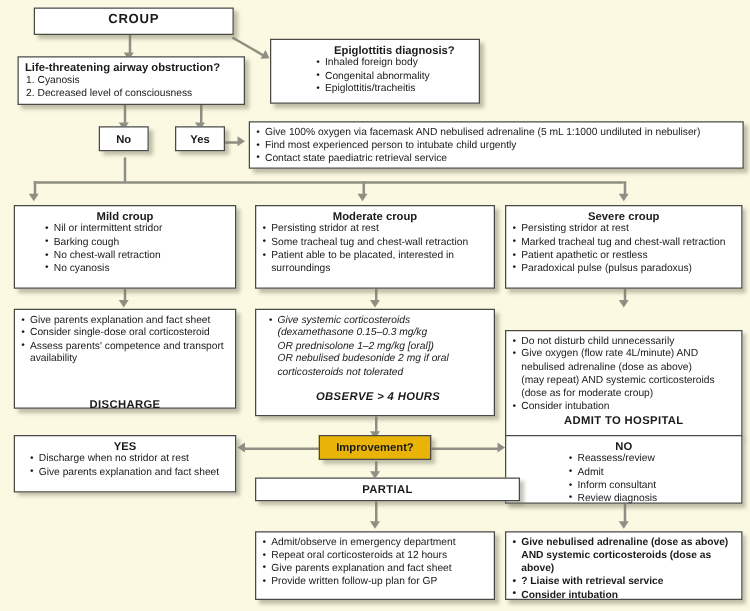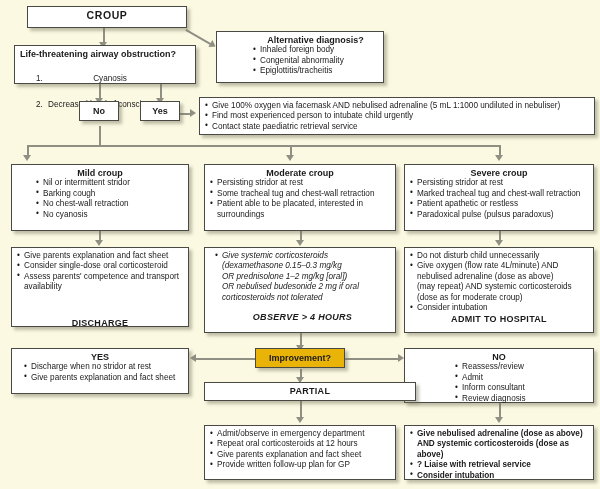--- a/index.html
+++ b/index.html
@@ -55,21 +55,21 @@
     top: -0.5px;
   }
   ul.bl > li.nobullet { padding-left: 7px; }
   ul.bl > li.nobullet:before { content: ""; }
 
   ol.nl {
     margin: 0;
     padding: 0 0 0 10px;
     list-style: decimal;
   }
-  ol.nl > li { margin: 15px; text-align: center; }
+  ol.nl > li { margin: 0; }
 
   .centered-bold {
     display: block;
     text-align: center;
     font-weight: bold;
     font-size: 9px;
     letter-spacing: .3px;
   }
 
   
@@ -168,21 +168,21 @@
 
   <div class="box" style="left:14px; top:45px; width:182px; height:39px;">
     <span class="title mid" style="text-align:left;">Life-threatening airway obstruction?</span>
     <ol class="nl">
       <li>Cyanosis</li>
       <li>Decreased level of consciousness</li>
     </ol>
   </div>
 
   <div class="box" style="left:216px; top:31px; width:168px; height:52px; padding-left:36px;">
-    <span class="title mid">Alternative diagnosis?</span>
+    <span class="title mid">Epiglottitis diagnosis?</span>
     <ul class="bl">
       <li>Inhaled foreign body</li>
       <li>Congenital abnormality</li>
       <li>Epiglottitis/tracheitis</li>
     </ul>
   </div>
 
   <div class="box" style="left:79px; top:101px; width:40px; height:20px; display:flex; align-items:center; justify-content:center; padding:0;">
     <span class="title mid">No</span>
   </div>
@@ -241,21 +241,21 @@
     <ul class="bl">
       <li>Give systemic corticosteroids</li>
       <li class="nobullet">(dexamethasone 0.15–0.3 mg/kg</li>
       <li class="nobullet">OR prednisolone 1–2 mg/kg [oral])</li>
       <li class="nobullet">OR nebulised budesonide 2 mg if oral</li>
       <li class="nobullet">corticosteroids not tolerated</li>
     </ul>
     <span class="centered-bold" style="margin-top:9px;">OBSERVE &gt; 4 HOURS</span>
   </div>
 
-  <div class="box" style="left:404px; top:247px; width:190px; height:86px;">
+  <div class="box" style="left:404px; top:264px; width:190px; height:86px;">
     <ul class="bl">
       <li>Do not disturb child unnecessarily</li>
       <li>Give oxygen (flow rate 4L/minute) AND</li>
       <li class="nobullet">nebulised adrenaline (dose as above)</li>
       <li class="nobullet">(may repeat) AND systemic corticosteroids</li>
       <li class="nobullet">(dose as for moderate croup)</li>
       <li>Consider intubation</li>
     </ul>
     <span class="centered-bold" style="margin-top:1px;">ADMIT TO HOSPITAL</span>
   </div>

